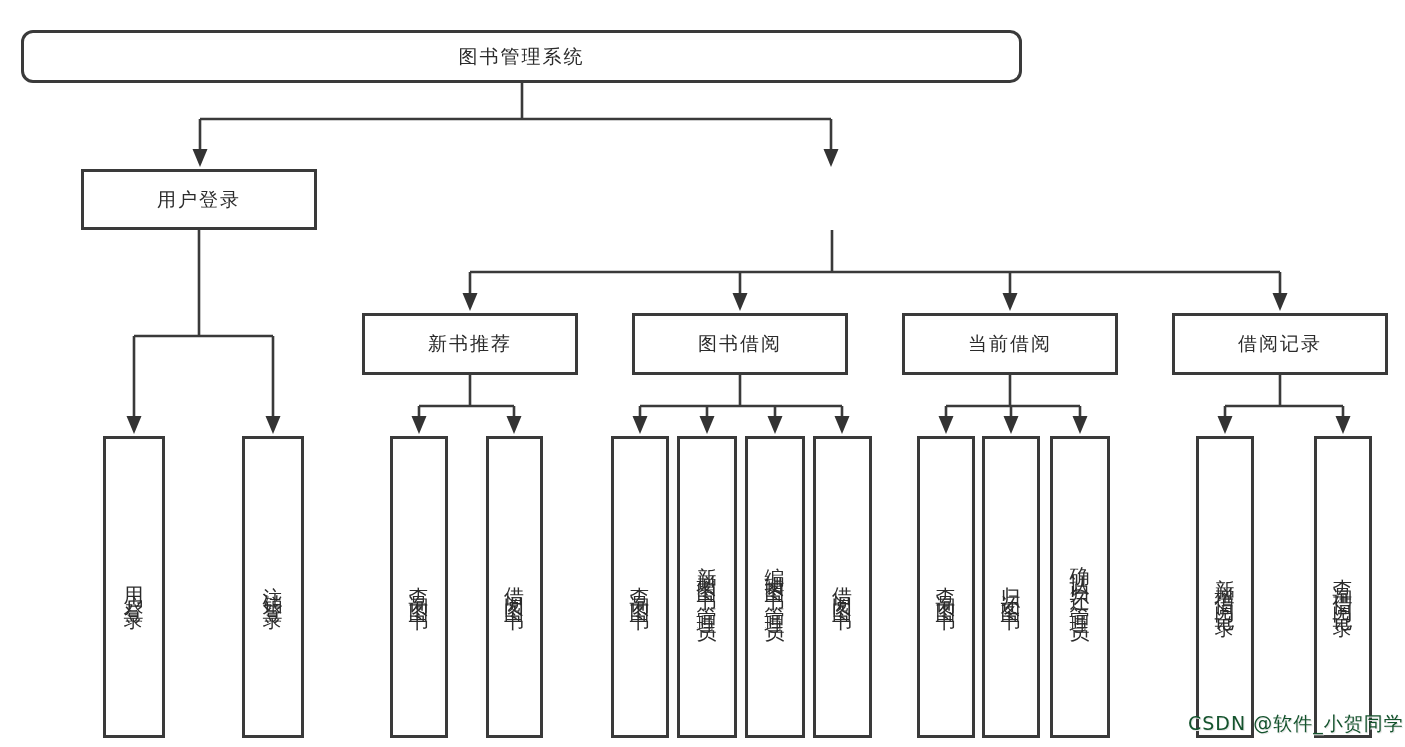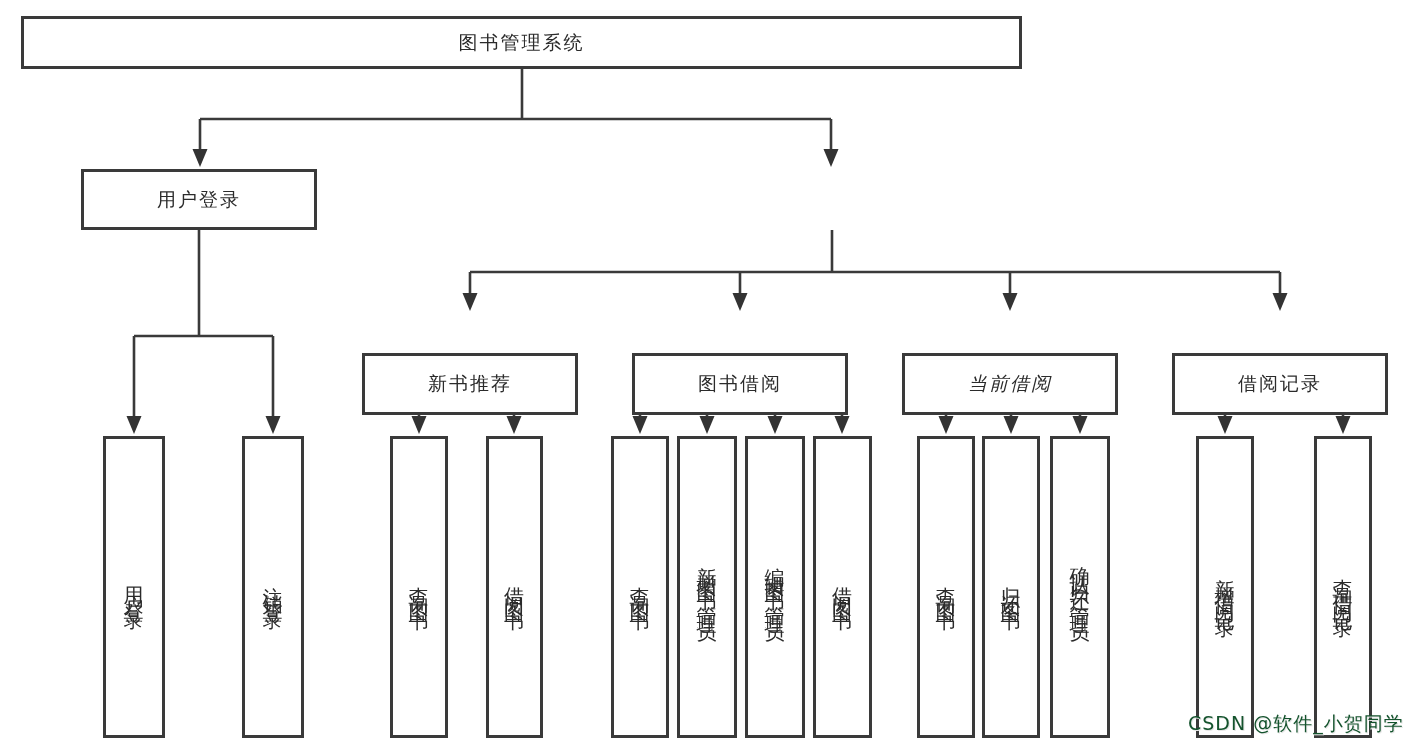--- a/index.html
+++ b/index.html
@@ -39,29 +39,29 @@
   }
   .leaf .v-label {
     writing-mode: vertical-rl;
     text-orientation: mixed;
     font-size: 20px;
     letter-spacing: 8px;
     line-height: 1;
     white-space: nowrap;
   }
   
-  .n-root  { left: 21px;  top: 16px;  width: 1001px; height: 53px; }
+  .n-root  { left: 21px;  top: 30px;  width: 1001px; height: 53px; border-radius: 12px; }
   
   .n-l2a   { left: 81px;  top: 169px; width: 236px; height: 61px; }
   .n-l2b   { left: 713px; top: 169px; width: 236px; height: 61px; }
   
-  .l3      { top: 313px; height: 62px; width: 216px; margin-top: 40px; }
+  .l3      { top: 313px; height: 62px; width: 216px; }
   .n-l3a   { left: 362px; }
   .n-l3b   { left: 632px; font-family: Liberation Mono, monospace; }
-  .n-l3c   { left: 902px; font-style: italic; }
+  .n-l3c   { left: 902px; }
   .n-l3d   { left: 1172px; }
   
   .leaf    { top: 436px; height: 302px; }
   .n-lf1   { left: 103px;  width: 62px; }
   .n-lf2   { left: 242px;  width: 62px; }
   .n-lf3   { left: 390px;  width: 58px; }
   .n-lf4   { left: 486px;  width: 57px; }
   .n-lf5   { left: 611px;  width: 58px; }
   .n-lf6   { left: 677px;  width: 60px; }
   .n-lf7   { left: 745px;  width: 60px; }

